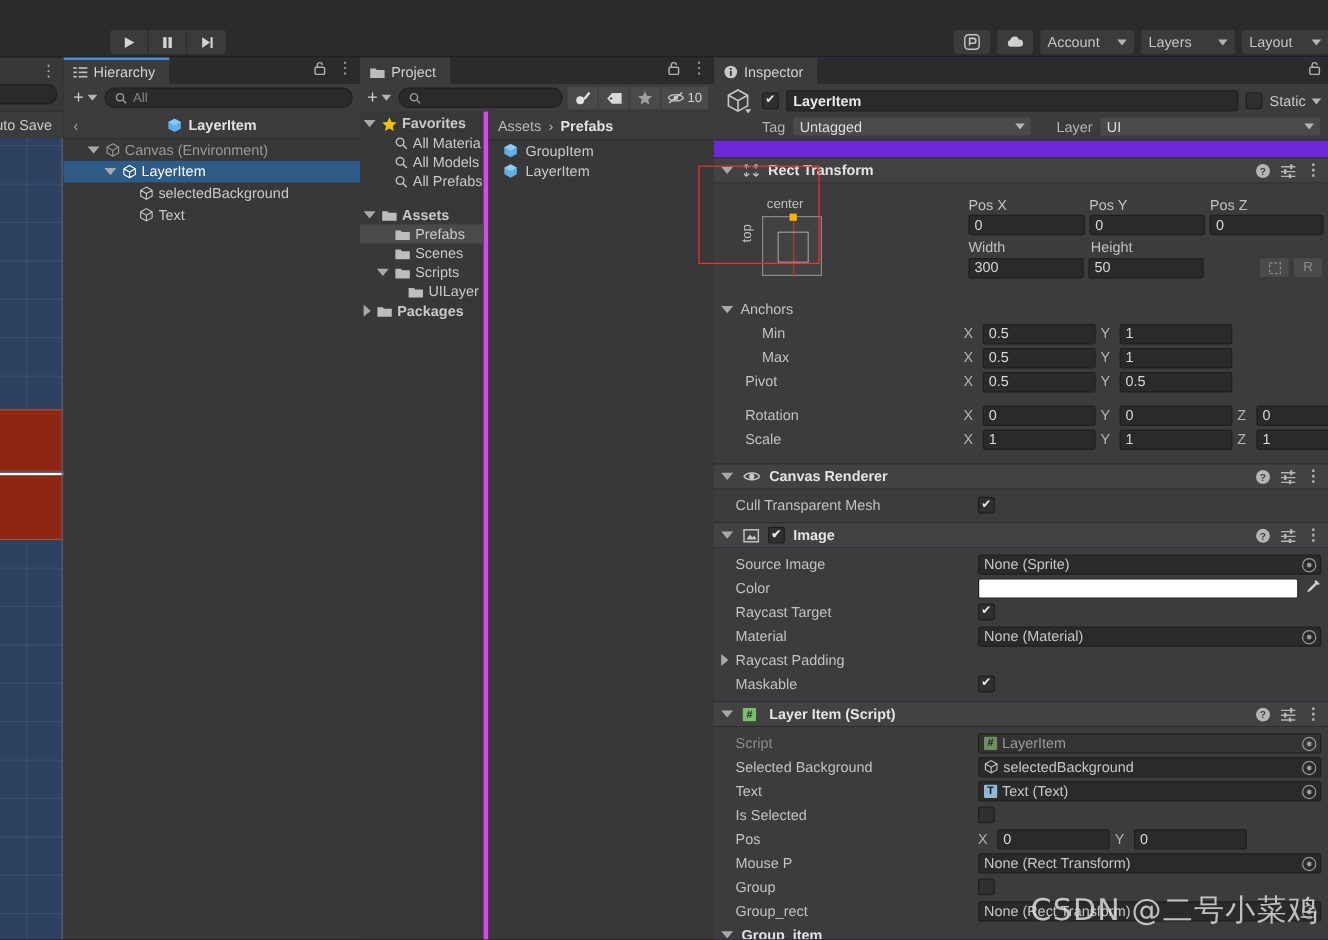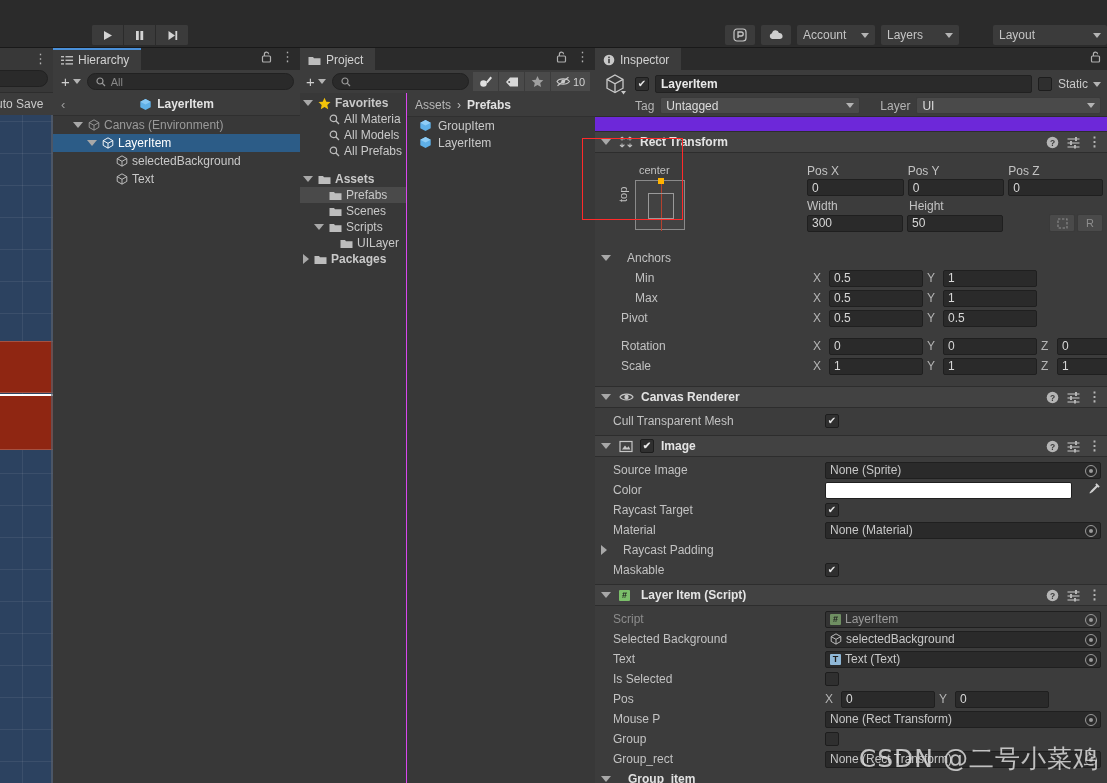--- a/index.html
+++ b/index.html
@@ -45,21 +45,21 @@
     display:flex; align-items:center; justify-content:center;
   }
   .tb-drop{
     height:20px; background:#3b3b3b; border-radius:2px;
     display:flex; align-items:center; justify-content:space-between;
     padding:0 6px; color:#c4c4c4; font-size:12px;
     gap:10px;
   }
   .tb-drop.acct{ width:78px; }
   .tb-drop.layers{ width:78px; }
-  .tb-drop.layout{ width:114px;margin-left:28px; }
+  .tb-drop.layout{ width:72px; }
   .caret{ width:0;height:0;border-left:4px solid transparent;border-right:4px solid transparent;border-top:5px solid #b4b4b4; }
 
   
   .scene-view{
     position:absolute; left:0; top:115px; width:53px; height:668px;
     background:#2c4260;
     overflow:hidden;
   }
   .scene-grid{
     position:absolute; inset:0;
@@ -157,21 +157,21 @@
     position:absolute; left:0; top:22px; width:100%; height:23px;
     background:#3c3c3c; display:flex; align-items:center; padding:0 4px; gap:4px;
   }
   .p-tool-icons{ display:flex; align-items:center; height:35px; }
   .p-tool-icons > div{
     width:26px; height:19px; display:flex; align-items:center; justify-content:center;
     background:#4a4a4a; border-right:1px solid #3c3c3c; color:#d0d0d0;
   }
   .p-tool-icons > div.wide{ width:40px; gap:2px; font-size:11px;}
   .p-split{ position:absolute; left:0; top:45px; width:100%; bottom:0; display:flex; }
-  .p-left{ width:107px; background:#383838; border-right:1px solid #d946ef; padding-top:2px;}
+  .p-left{ width:107px; background:#383838; border-right:4px solid #d946ef; padding-top:2px;}
   .p-right{ flex:1; background:#383838; }
   .p-row{ height:16px; display:flex; align-items:center; gap:4px; font-size:12px; color:#c9c9c9; padding-left:4px;}
   .p-row.sel{ background:#4a4a4a; }
   .p-breadcrumb{
     height:24px; background:#3c3c3c; display:flex; align-items:center; gap:6px;
     padding-left:8px; font-size:12px; color:#b9b9b9; border-bottom:1px solid #303030;
   }
   .p-breadcrumb b{ color:#e0e0e0; font-weight:bold;}
   .p-item{ height:17px; display:flex; align-items:center; gap:6px; font-size:12px; color:#c9c9c9; padding-left:12px;}
 
@@ -203,21 +203,21 @@
 
   
   .comp-head{
     height:22px; background:#424242; border-top:1px solid #2d2d2d; border-bottom:1px solid #2d2d2d;
     display:flex; align-items:center; gap:7px; padding:0 6px;
     font-weight:bold; color:#e4e4e4; font-size:12px;
   }
   .comp-head .right-ic{ margin-left:auto; display:flex; align-items:center; gap:8px; color:#b5b5b5; }
   .comp-body{ background:#3c3c3c; padding:3px 0 4px 0;}
 
-  .field-row{ height:20px; display:flex; align-items:center; padding:0 6px 0 18px; gap:12px; }
+  .field-row{ height:20px; display:flex; align-items:center; padding:0 6px 0 18px; gap:2px; }
   .field-label{ width:200px; color:#c2c2c2; font-size:12px; flex:none;}
   .field-label.dim{ color:#8c8c8c;}
   .num-input{
     height:17px; background:#2a2a2a; border:1px solid #1f1f1f; border-radius:2px;
     display:flex; align-items:center; padding:0 4px; color:#d8d8d8; font-size:12px;
   }
   .obj-input{
     height:17px; background:#2a2a2a; border:1px solid #1f1f1f; border-radius:2px;
     display:flex; align-items:center; padding:0 4px; color:#c7c7c7; font-size:12px; gap:4px;
     position:relative;

